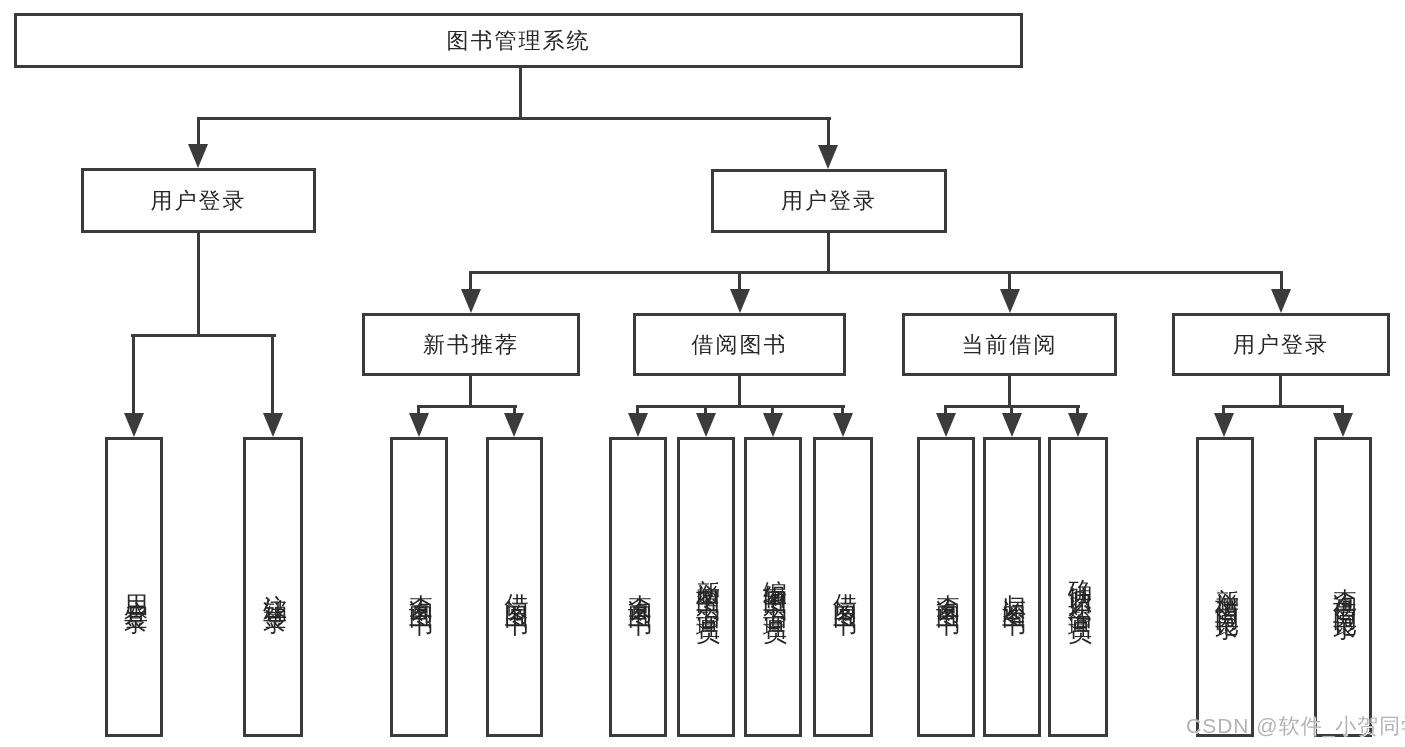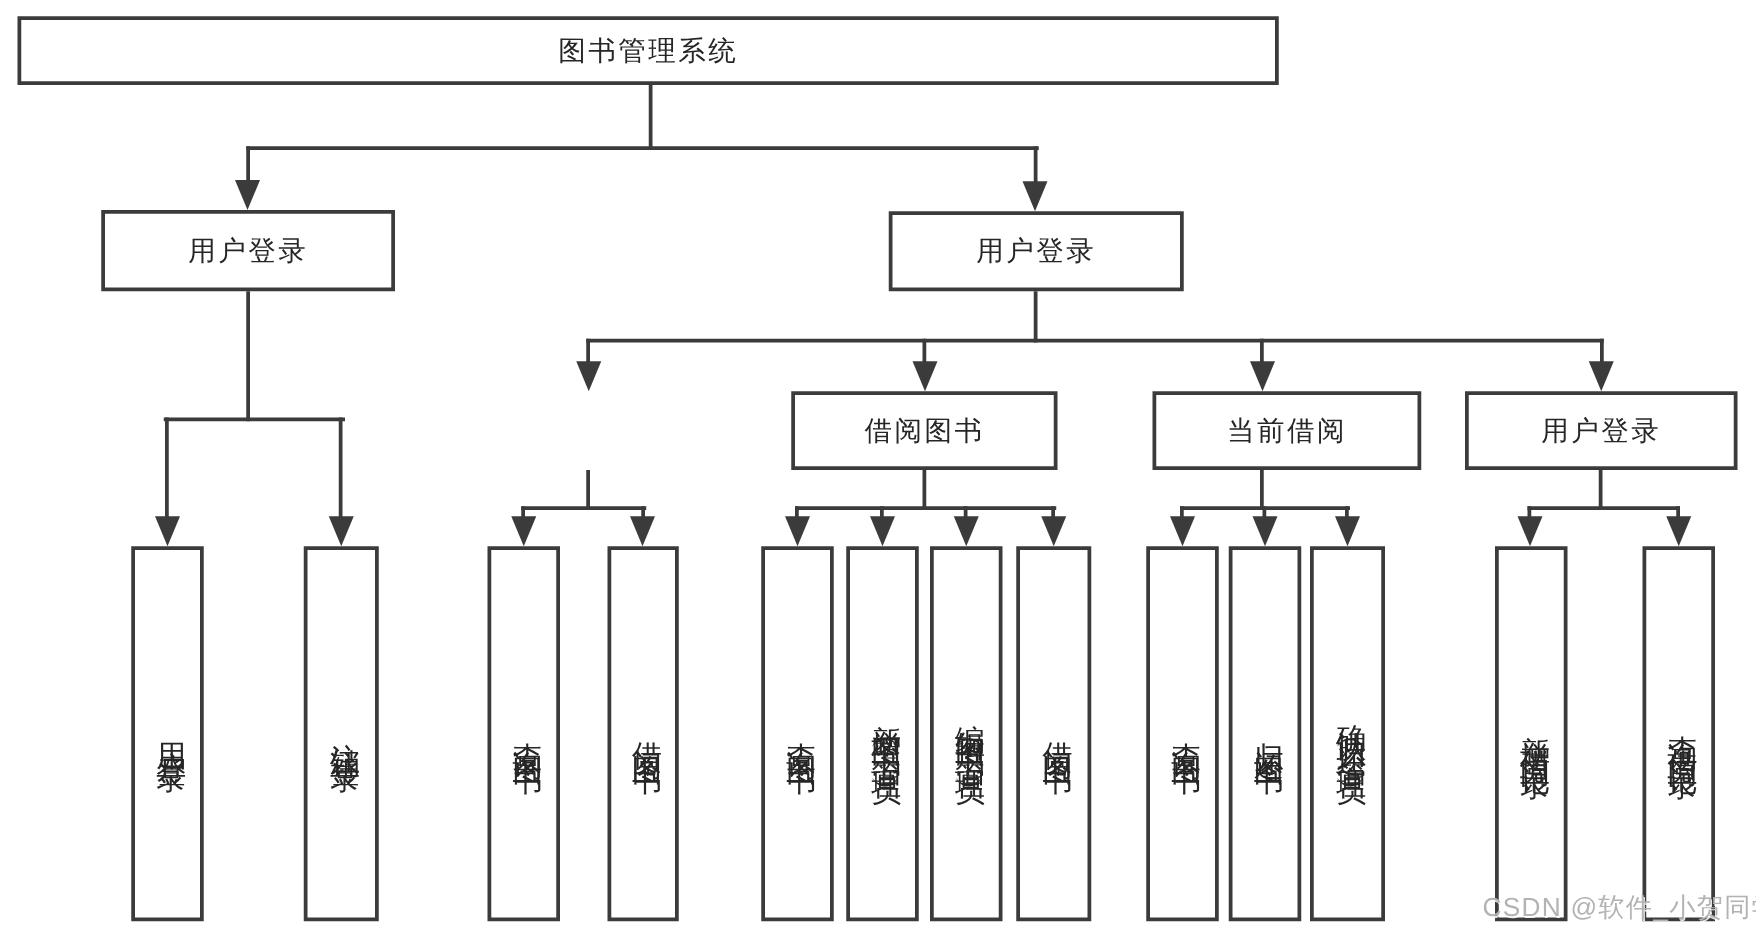--- a/index.html
+++ b/index.html
@@ -44,24 +44,25 @@
 <body>
 
 <div id="canvas">
 
   <div class="box hlabel" style="left:14px;top:13px;width:1009px;height:55px;">图书管理系统</div>
 
   <div class="box hlabel" style="left:81px;top:168px;width:235px;height:65px;">用户登录</div>
 
   <div class="box hlabel" style="left:711px;top:169px;width:236px;height:64px;">用户登录</div>
 
+  <div class="box hlabel" style="left:362px;top:313px;width:218px;height:63px;">新书推荐</div>
 
   <div class="box hlabel" style="left:633px;top:313px;width:213px;height:63px;">借阅图书</div>
 
-  <div class="box hlabel" style="left:902px;top:313px;width:215px;height:63px;margin-left:20px;">当前借阅</div>
+  <div class="box hlabel" style="left:902px;top:313px;width:215px;height:63px;">当前借阅</div>
 
   <div class="box hlabel" style="left:1172px;top:313px;width:218px;height:63px;">用户登录</div>
 
   <div class="box leaf" style="left:105px;top:437px;width:58px;height:300px;">用户登录</div>
   <div class="box leaf" style="left:243px;top:437px;width:60px;height:300px;">注销登录</div>
 
   <div class="box leaf" style="left:390px;top:437px;width:58px;height:300px;">查询图书</div>
   <div class="box leaf" style="left:486px;top:437px;width:57px;height:300px;">借阅图书</div>
 
   <div class="box leaf" style="left:609px;top:437px;width:58px;height:300px;">查询图书</div>

